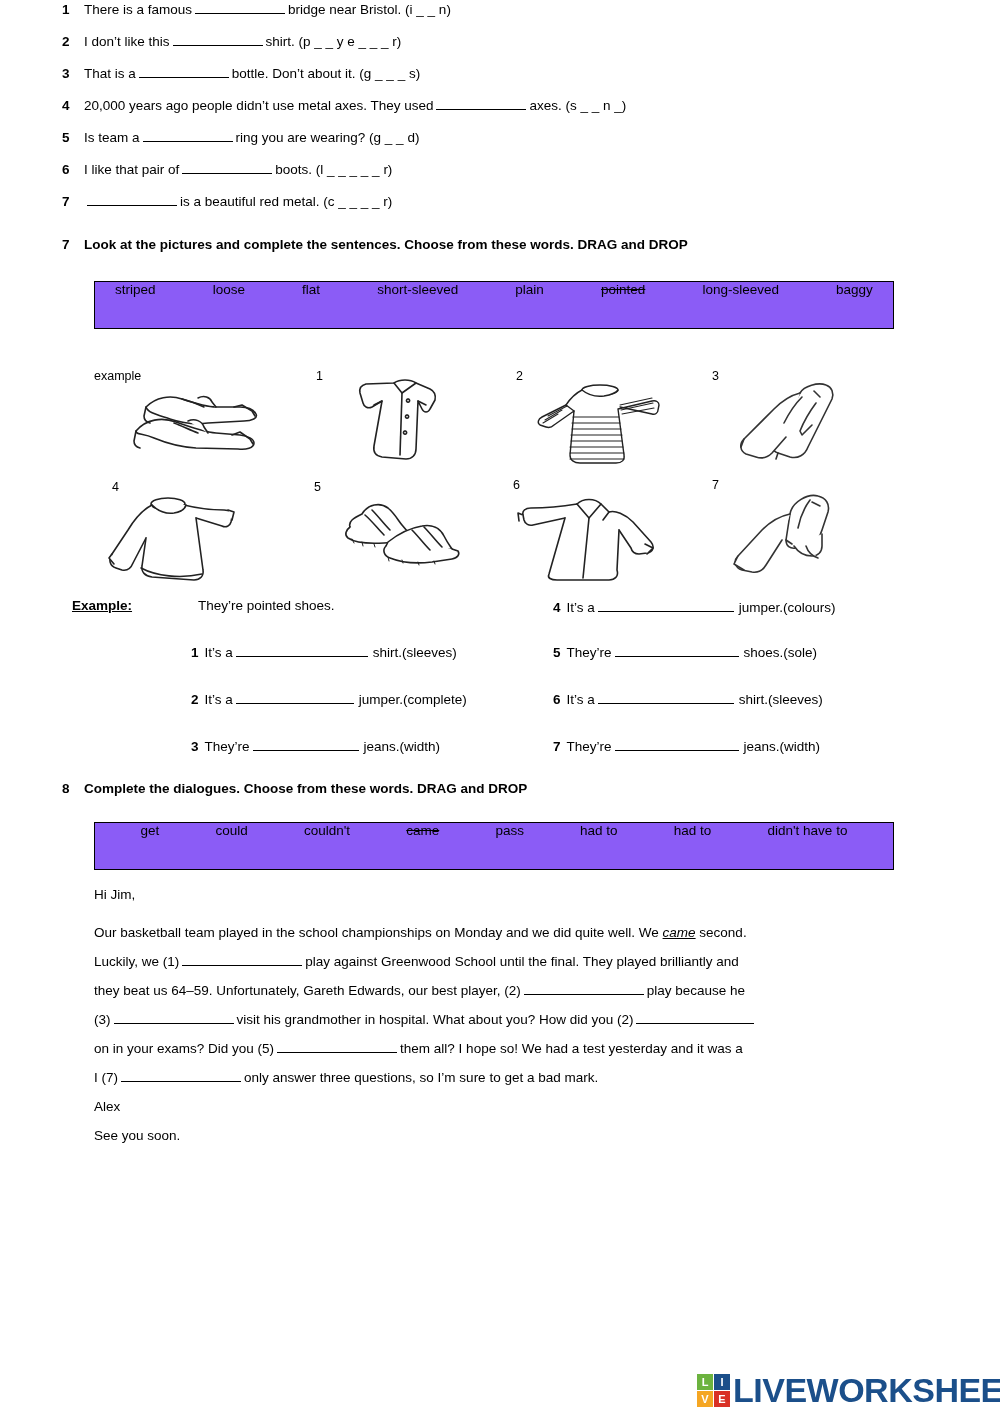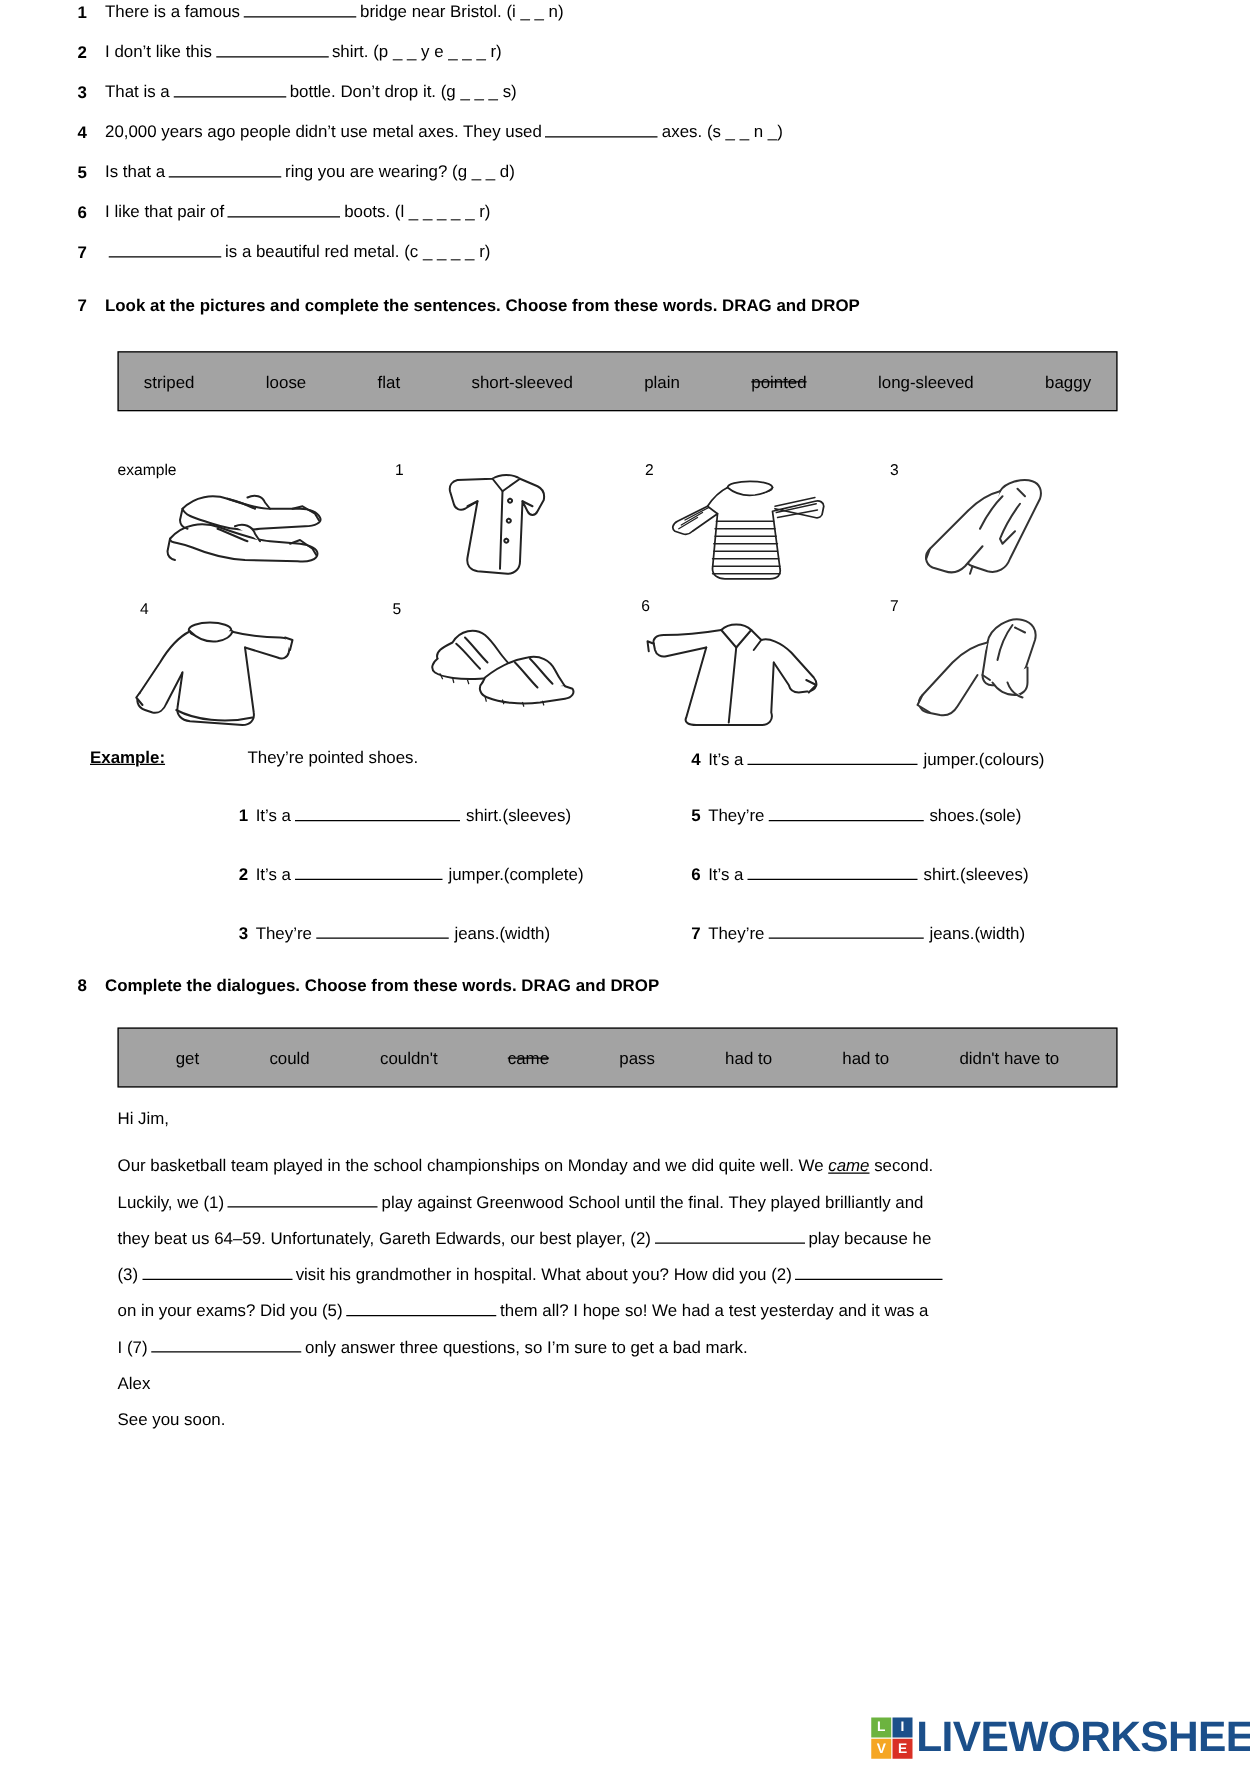--- a/index.html
+++ b/index.html
@@ -53,23 +53,22 @@
     font-size: 13.5px;
   }
   .sec-head .sec-num { width: 22px; flex: none; }
 
   
   .wordbank {
     position: absolute;
     border: 1px solid #000;
     box-sizing: border-box;
     display: flex;
-    align-items: center;
     justify-content: space-around;
-    background: #a3a3a3;
+    background: #8b5cf6;
     gap: 45px;
   }
   .wordbank span {
     font-size: 13.5px;
     white-space: nowrap;
   }
   .struck { text-decoration: line-through; }
 
   
   .pic-cell { position: absolute; }
@@ -154,29 +153,29 @@
     <div class="q-row">
       <span class="q-num">1</span>
       <span class="q-text"><span>There is a famous</span><span class="blank-in b90"></span><span>bridge near Bristol. (i _ _ n)</span></span>
     </div>
     <div class="q-row">
       <span class="q-num">2</span>
       <span class="q-text"><span>I don’t like this</span><span class="blank-in b90"></span><span>shirt. (p _ _ y e _ _ _ r)</span></span>
     </div>
     <div class="q-row">
       <span class="q-num">3</span>
-      <span class="q-text"><span>That is a</span><span class="blank-in b90"></span><span>bottle. Don’t drop it. (g _ _ _ s)</span></span>
+      <span class="q-text"><span>That is a</span><span class="blank-in b90"></span><span>bottle. Don’t about it. (g _ _ _ s)</span></span>
     </div>
     <div class="q-row">
       <span class="q-num">4</span>
       <span class="q-text"><span>20,000 years ago people didn’t use metal axes. They used</span><span class="blank-in b90"></span><span>axes. (s _ _ n _)</span></span>
     </div>
     <div class="q-row">
       <span class="q-num">5</span>
-      <span class="q-text"><span>Is that a</span><span class="blank-in b90"></span><span>ring you are wearing? (g _ _ d)</span></span>
+      <span class="q-text"><span>Is team a</span><span class="blank-in b90"></span><span>ring you are wearing? (g _ _ d)</span></span>
     </div>
     <div class="q-row">
       <span class="q-num">6</span>
       <span class="q-text"><span>I like that pair of</span><span class="blank-in b90"></span><span>boots. (l _ _ _ _ _ r)</span></span>
     </div>
     <div class="q-row">
       <span class="q-num">7</span>
       <span class="q-text"><span></span><span class="blank-in b90"></span><span>is a beautiful red metal. (c _ _ _ _ r)</span></span>
     </div>
   </div>

